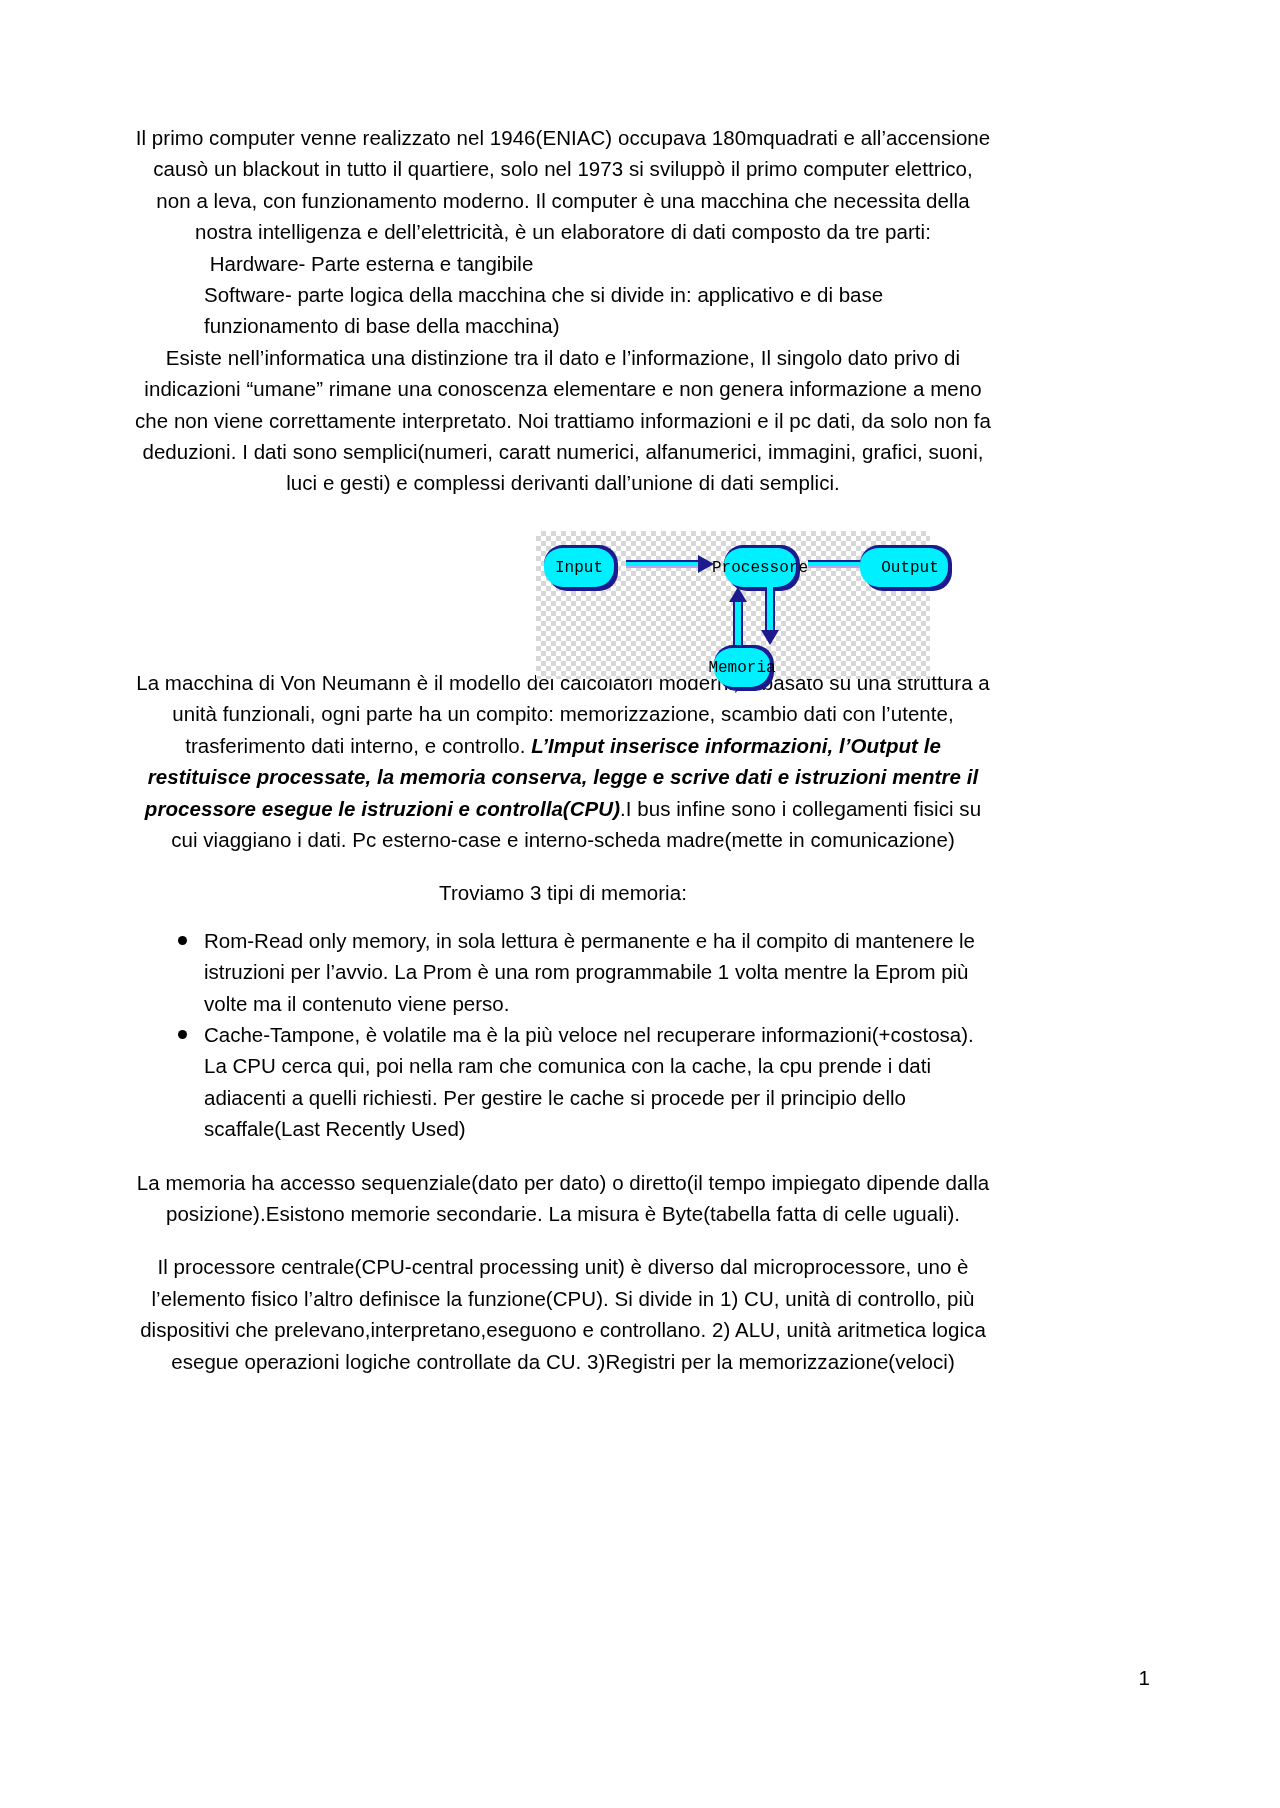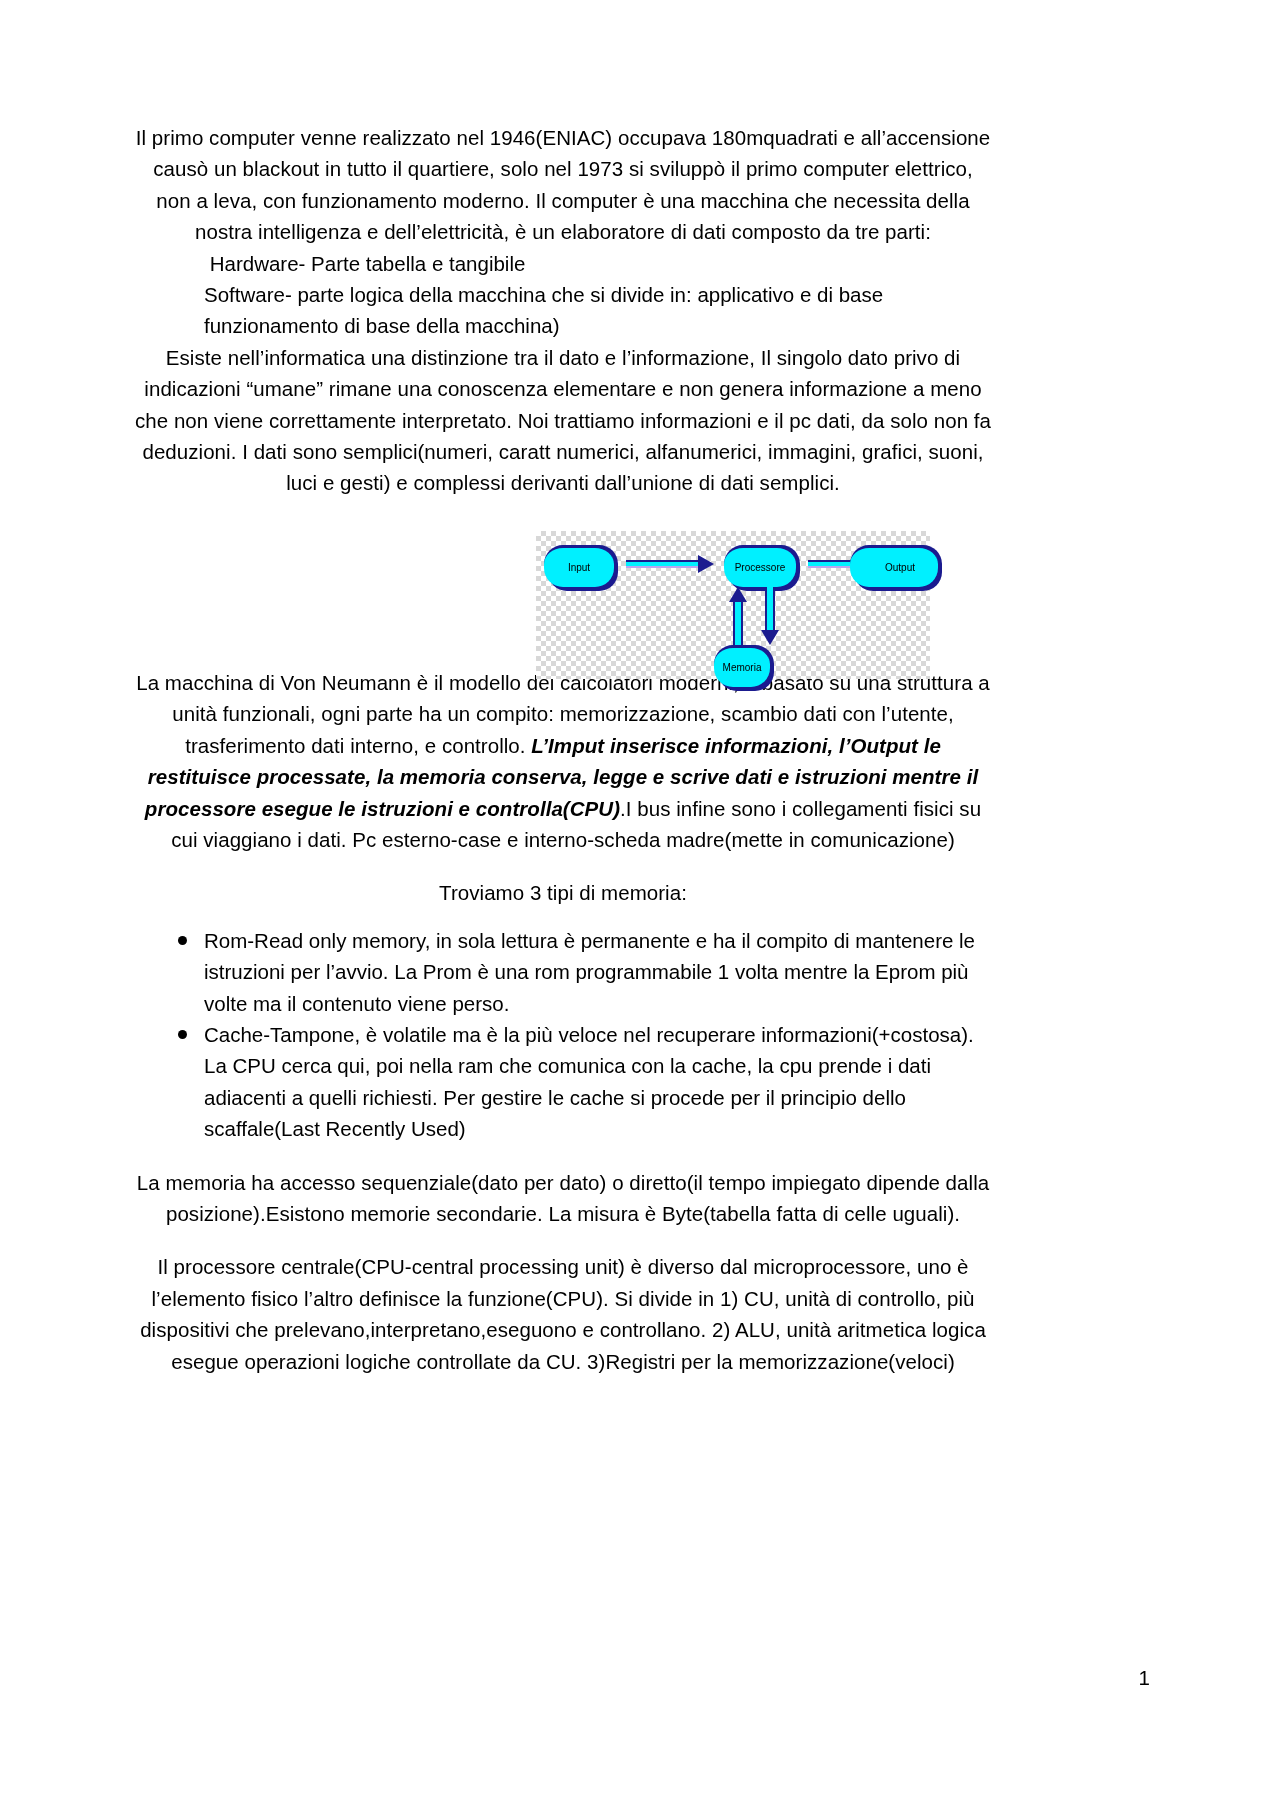--- a/index.html
+++ b/index.html
@@ -83,29 +83,29 @@
     background-color: #ffffff;
   }
   .dbox {
     position: absolute;
     background: #00f0ff;
     border-top: 3px solid #1b1b8f;
     box-shadow: 4px 0 0 0 #1b1b8f, 4px 4px 0 0 #1b1b8f;
     display: flex;
     align-items: center;
     justify-content: center;
-    font-family: Liberation Sans, sans-serif;
-    font-size: 10px;
+    font-family: Liberation Mono, monospace;
+    font-size: 16px;
     color: #000000;
     box-sizing: border-box;
     border-radius: 19px;
   }
   #box-input   { left: 8px;   top: 14px; width: 70px; height: 42px; }
   #box-proc    { left: 188px; top: 14px; width: 72px; height: 42px; }
-  #box-output  { left: 314px; top: 14px; width: 88px; height: 42px; padding-left: 12px; }
+  #box-output  { left: 324px; top: 14px; width: 88px; height: 42px; padding-left: 12px; }
   #box-mem     { left: 178px; top: 114px; width: 56px; height: 42px; }
 
   .harrow {
     position: absolute;
     top: 26px;
     height: 14px;
   }
   .harrow .shaft {
     position: absolute;
     left: 0; top: 3px;
@@ -166,21 +166,21 @@
 </head>
 <body>
 
 <div class="page">
 
   <div class="content">
 
     <p class="para">Il primo computer venne realizzato nel 1946(ENIAC) occupava 180mquadrati e all’accensione causò un blackout in tutto il quartiere, solo nel 1973 si sviluppò il primo computer elettrico, non a leva, con funzionamento moderno. Il computer è una macchina che necessita della nostra intelligenza e dell’elettricità, è un elaboratore di dati composto da tre parti:</p>
 
     <div class="indent-block">
-      <span class="indent-line"> Hardware- Parte tabella e tangibile</span>
+      <span class="indent-line"> Hardware- Parte esterna e tangibile</span>
       <span class="indent-line">Software- parte logica della macchina che si divide in: applicativo e di base</span>
       <span class="indent-line">funzionamento di base della macchina)</span>
     </div>
 
     <p class="para">Esiste nell’informatica una distinzione tra il dato e l’informazione, Il singolo dato privo di indicazioni “umane” rimane una conoscenza elementare e non genera informazione a meno che non viene correttamente interpretato. Noi trattiamo informazioni e il pc dati, da solo non fa deduzioni. I dati sono semplici(numeri, caratt numerici, alfanumerici, immagini, grafici, suoni, luci e gesti) e complessi derivanti dall’unione di dati semplici.</p>
 
     <div style="height:168px"></div>
 
     <p class="para"><span>La macchina di Von Neumann è il modello dei calcolatori moderni, è basato su una struttura a unità funzionali, ogni parte ha un compito: memorizzazione, scambio dati con l’utente, trasferimento dati interno, e controllo. </span><b class="bi">L’Imput inserisce informazioni, l’Output le restituisce processate, la memoria conserva, legge e scrive dati e istruzioni mentre il processore esegue le istruzioni e controlla(CPU)</b><span>.I bus infine sono i collegamenti fisici su cui viaggiano i dati. Pc esterno-case e interno-scheda madre(mette in comunicazione)</span></p>
 

